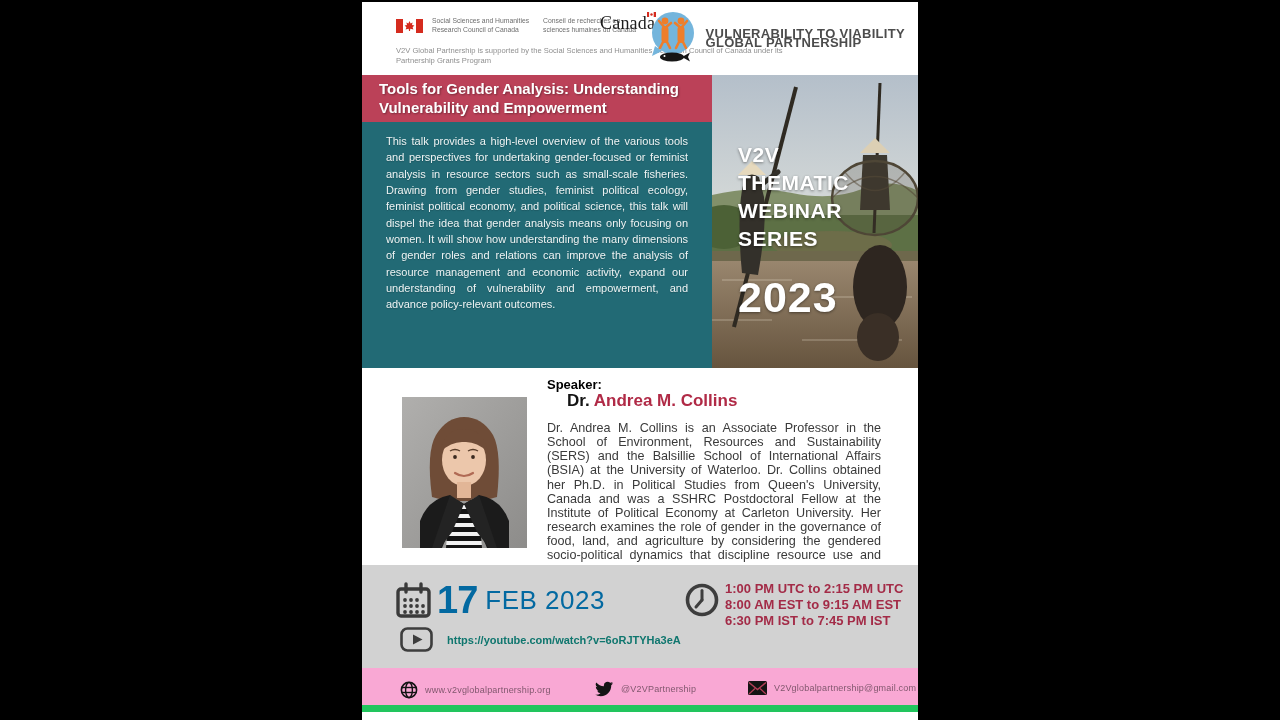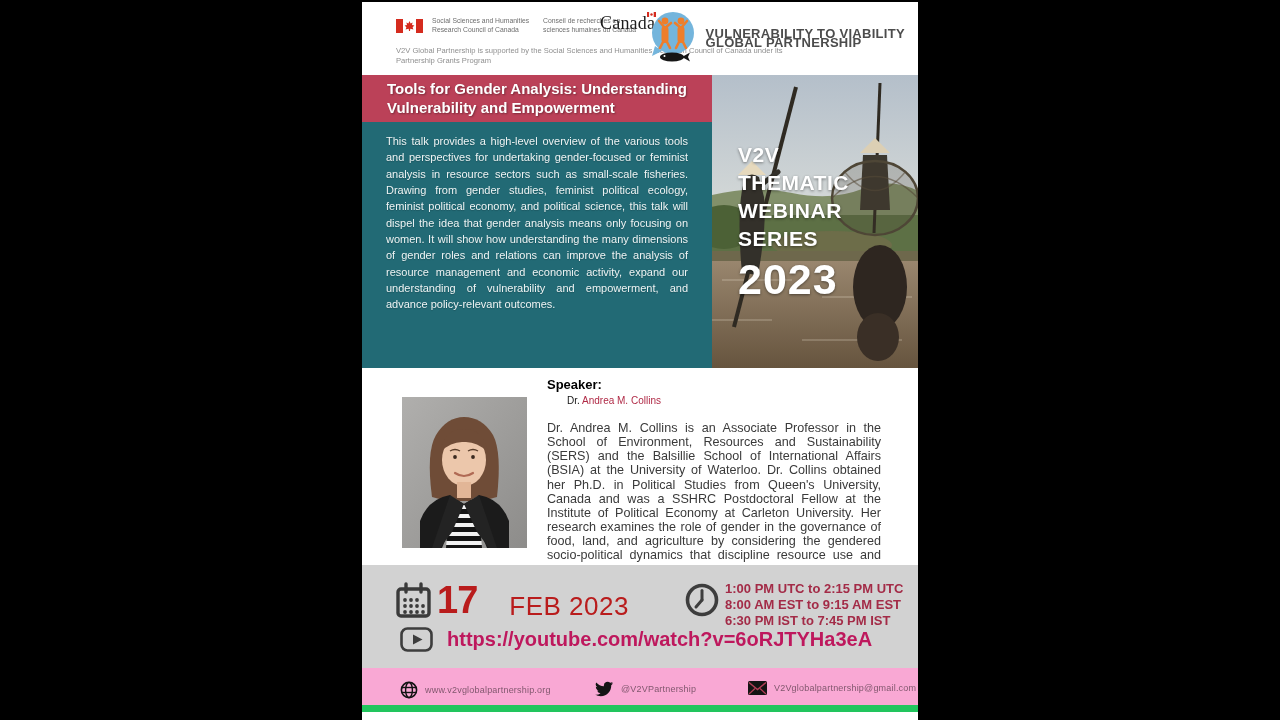--- a/index.html
+++ b/index.html
@@ -23,57 +23,57 @@
     line-height:9.6px;color:#8f8f8f;}
   .v2v{position:absolute;right:13px;top:8px;display:flex;align-items:center;}
   .v2v-logo{width:50px;height:56px;}
   .v2v-txt{margin-left:8px;font-size:13px;font-weight:bold;color:#4c4c4c;
     line-height:9.5px;letter-spacing:.3px;}
 
   
   .main-row{display:flex;height:293px;}
   .lede{width:350px;display:flex;flex-direction:column;}
   .title-bar{height:47px;background:#bb4158;display:flex;align-items:center;
-    padding:0 22px 0 25px;box-sizing:border-box;}
+    padding:0 22px 0 17px;box-sizing:border-box;}
   .title-bar .t{font-size:15px;font-weight:bold;color:#fff;line-height:18.5px;
     text-shadow:1px 1px 2px rgba(0,0,0,.35);}
   .abstract{flex:1;background:#226a75;padding:11px 24px 0 24px;box-sizing:border-box;
     font-size:11px;line-height:16.35px;color:#eef4f4;text-align:justify;
     text-shadow:0 1px 1px rgba(0,0,0,.2);}
 
   
   .photo{width:206px;position:relative;overflow:hidden;background:#6d28d9;}
   .photo svg{position:absolute;left:0;top:0;}
   .series{position:absolute;left:26px;top:66px;color:#fff;}
   .series .ln{font-size:21px;font-weight:bold;line-height:28px;letter-spacing:.5px;
     text-shadow:0 1px 3px rgba(0,0,0,.45);}
-  .series .yr{font-size:43px;font-weight:bold;letter-spacing:1px;margin-top:2px;
+  .series .yr{font-size:43px;font-weight:bold;letter-spacing:1px;margin-top:20px;
     text-shadow:0 1px 3px rgba(0,0,0,.45);}
 
   
   .speaker{position:relative;height:197px;background:#fff;}
   .portrait{position:absolute;left:40px;top:29px;width:125px;height:151px;}
   .sp-text{position:absolute;left:185px;top:9px;width:334px;}
   .sp-label{font-size:13px;font-weight:bold;color:#000000;line-height:16px;}
-  .sp-name{font-size:10px;font-weight:normal;color:#141414;line-height:16px;padding-left:20px;}
+  .sp-name{font-size:17px;font-weight:bold;color:#141414;line-height:16px;padding-left:20px;}
   .sp-name .nm{color:#b02a46;}
   .bio{margin-top:12px;font-size:12.6px;line-height:14.15px;color:#3a3a3a;text-align:justify;}
 
   
   .sched{position:relative;height:103px;background:#d2d2d2;}
   .cal-icon{position:absolute;left:33px;top:17px;width:37px;height:37px;}
-  .date{position:absolute;left:75px;top:14px;display:flex;align-items:flex-end;color:#b91c1c;gap:24px;}
+  .date{position:absolute;left:75px;top:14px;display:flex;align-items:center;color:#0369a1;}
   .date .day{font-size:38px;font-weight:bold;letter-spacing:-1px;}
   .date .my{font-size:26px;margin-left:8px;letter-spacing:.5px;}
   .clock-icon{position:absolute;left:322px;top:17px;width:36px;height:36px;}
   .times{position:absolute;left:363px;top:16px;font-size:13px;font-weight:bold;
     line-height:15.8px;color:#a32b47;}
   .yt-row{position:absolute;left:38px;top:62px;display:flex;align-items:center;}
   .yt-icon{width:33px;height:25px;}
-  .yt-url{margin-left:14px;font-size:20px;font-weight:bold;color:#be185d;
+  .yt-url{margin-left:14px;font-size:11px;font-weight:bold;color:#0f766e;
     text-decoration:none;cursor:pointer;text-align:center;}
 
   
   .ftr{position:relative;height:44px;background:#f9a8d4;box-sizing:border-box;
     border-bottom:7px solid #22c55e;}
   .ft-item{position:absolute;top:13px;display:flex;align-items:center;cursor:pointer;}
   .ft-item .txt{margin-left:7px;font-size:9px;color:rgba(0,0,0,.5);letter-spacing:.2px;}
   .ft-web{left:38px;}
   .ft-tw{left:233px;}
   .ft-mail{left:386px;}

